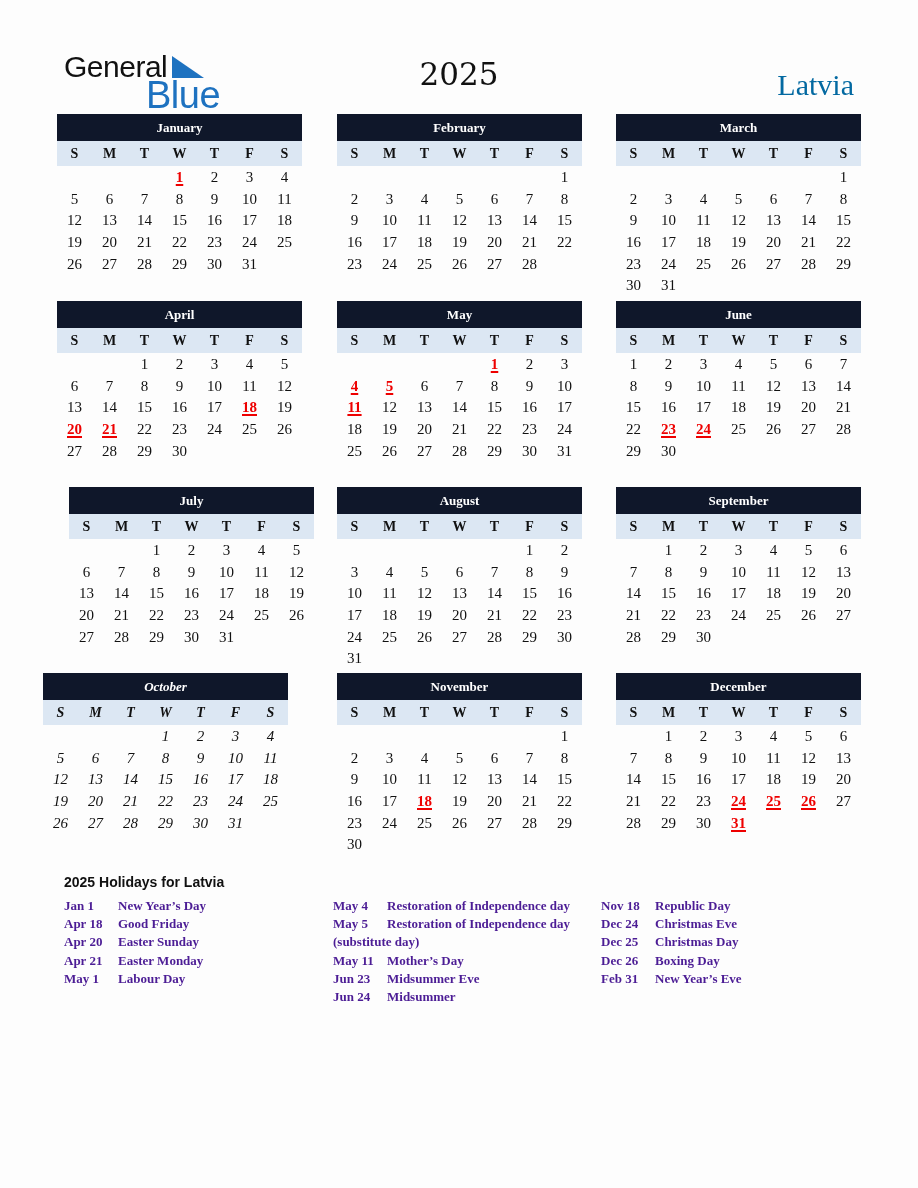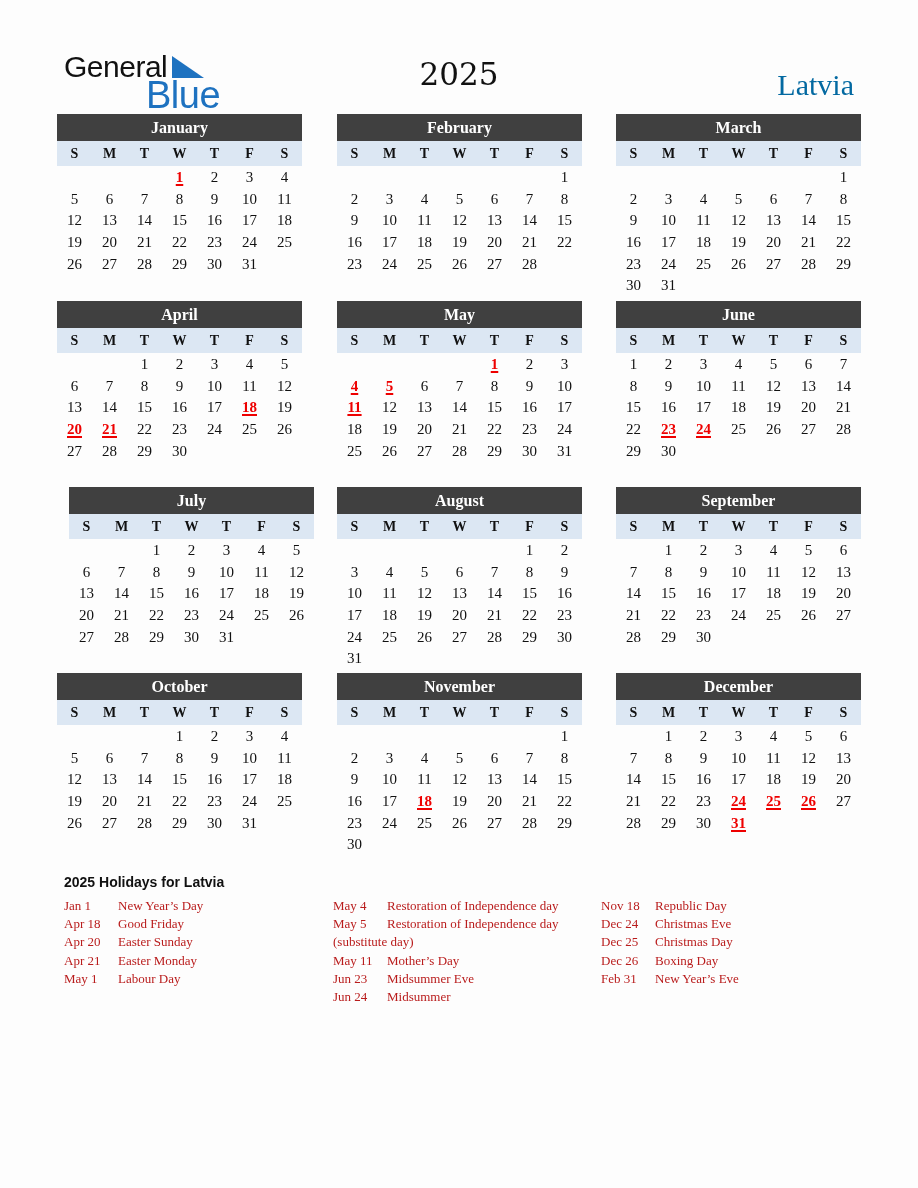--- a/index.html
+++ b/index.html
@@ -7,29 +7,29 @@
          font-family:"DejaVu Serif","Liberation Serif", serif; color:#222; }
   .logo { position:absolute; left:64px; top:50px; width:160px; height:60px; }
   .logo .general { position:absolute; left:0; top:0; font-family:"Liberation Sans", sans-serif; font-size:30px; color:#111; letter-spacing:-0.5px; }
   .logo .blue { position:absolute; left:82px; top:24px; font-family:"Liberation Sans", sans-serif; font-size:38px; color:#1e72c0; letter-spacing:-0.5px; }
   .logo .tri { position:absolute; left:108px; top:6px; width:0; height:0;
                border-bottom:22px solid #1e72c0; border-left:32px solid transparent; transform:scaleX(-1); }
   .year { position:absolute; left:0; width:918px; top:56px; text-align:center; font-size:31px; color:#111; font-family:"DejaVu Serif","Liberation Serif",serif; }
   .country { position:absolute; right:64px; top:68px; font-size:30px; color:#0369a1; font-family:"Liberation Serif",serif; }
 
   .month { position:absolute; width:245px; }
-  .mhead { height:27px; background:#404040; color:#fff; text-align:center; font-weight:bold; font-size:16px; line-height:27px; font-family:"Liberation Serif", serif; }
+  .mhead { height:27px; background:#0f172a; color:#fff; text-align:center; font-weight:bold; font-size:13px; line-height:27px; font-family:"Liberation Serif", serif; }
   .wdays { height:25px; background:#dce7f3; display:grid; grid-template-columns:repeat(7,1fr); }
   .wdays span { text-align:center; font-weight:bold; font-size:14px; line-height:25px; font-family:"Liberation Serif",serif; color:#111; }
   .days { display:grid; grid-template-columns:repeat(7,1fr); grid-auto-rows:21.7px; padding-top:1px; }
   .days span { text-align:center; font-size:15px; line-height:21.7px; font-family:"Liberation Serif",serif; color:#111; }
   .days span.hol { color:#e00; font-weight:bold; text-decoration:underline; text-decoration-thickness:2px; text-underline-offset:2px; }
 
   .htitle { position:absolute; left:64px; top:874px; font-family:"Liberation Sans",sans-serif; font-weight:bold; font-size:14px; color:#111; }
-  .hcol { position:absolute; top:897px; font-family:"Liberation Serif",serif; font-size:13px; color:#b91c1c; }
+  .hcol { position:absolute; top:897px; font-family:"Liberation Serif",serif; font-size:13px; color:#4c1d95;font-weight:bold; }
   .hrow { height:18.2px; line-height:18.2px; white-space:nowrap; position:relative; }
   .hrow .d { display:inline-block; width:54px; }
   .hrow .n { display:inline-block; }
   .hrow.cont .n { margin-left:0; }
 </style>
 </head>
 <body>
 
 <div class="logo">
   <span class="general">General</span>
@@ -461,21 +461,21 @@
         <span class="">23</span>
         <span class="">24</span>
         <span class="">25</span>
         <span class="">26</span>
         <span class="">27</span>
         <span class="">28</span>
         <span class="">29</span>
         <span class="">30</span>
       </div>
     </div>
-    <div class="month" style="left: 57px; top: 673px;">
+    <div class="month" style="left: 43px; top: 673px; font-style: italic;">
       <div class="mhead">October</div>
       <div class="wdays">
         <span>S</span>
         <span>M</span>
         <span>T</span>
         <span>W</span>
         <span>T</span>
         <span>F</span>
         <span>S</span>
       </div>

